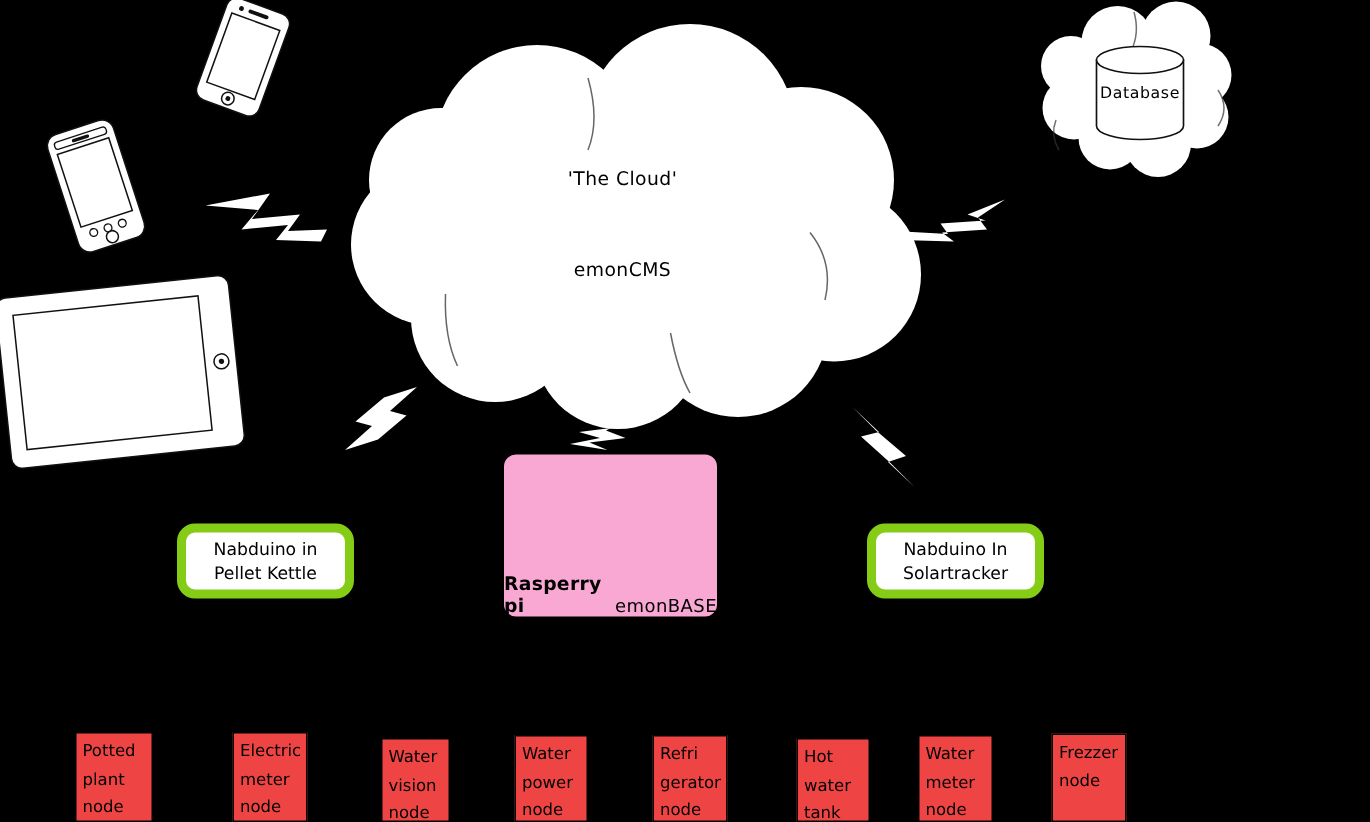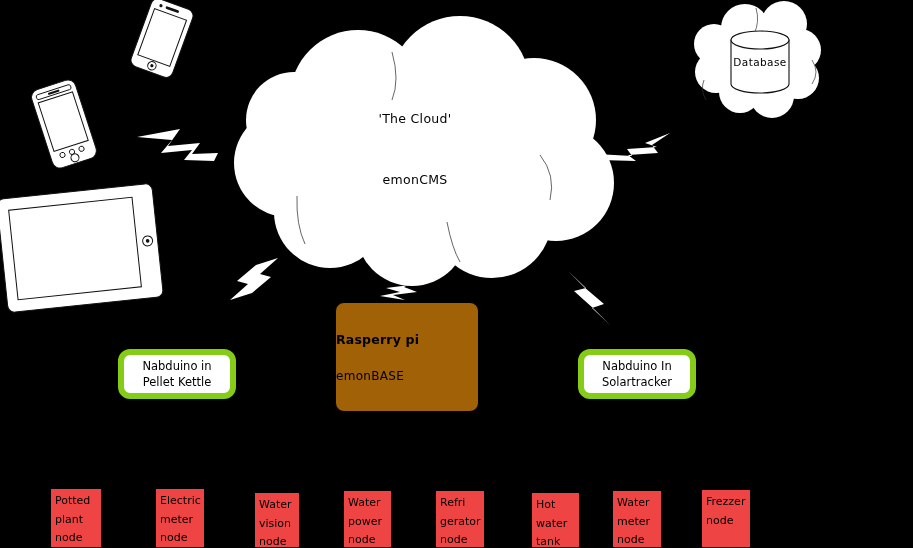--- a/index.html
+++ b/index.html
@@ -60,28 +60,28 @@
     box-sizing: border-box;
   }
   #pill-kettle { left: 118px; top: 349px; width: 118px; height: 50px; }
   #pill-solar  { left: 578px; top: 349px; width: 118px; height: 50px; }
 
   
   #rpi-box {
     position: absolute;
     left: 335px; top: 302px;
     width: 144px; height: 110px;
-    background: #a16207;
+    background: #f9a8d4;
     border: 1px solid #000000;
     border-radius: 9px;
     box-sizing: border-box;
     color: #000000;
     display: flex;
-    flex-direction: column;
-    align-items: flex-start;
+    flex-direction: row;
+    align-items: flex-end;
     justify-content: flex-start;
     padding-top: 29px;
   }
   #rpi-title { font-size: 12.5px; font-weight: bold; letter-spacing: 0.2px; }
   #rpi-sub   { font-size: 12px; margin-top: 22px; letter-spacing: 0.3px; }
 
   
   .node-box {
     position: absolute;
     background: #ef4444;

